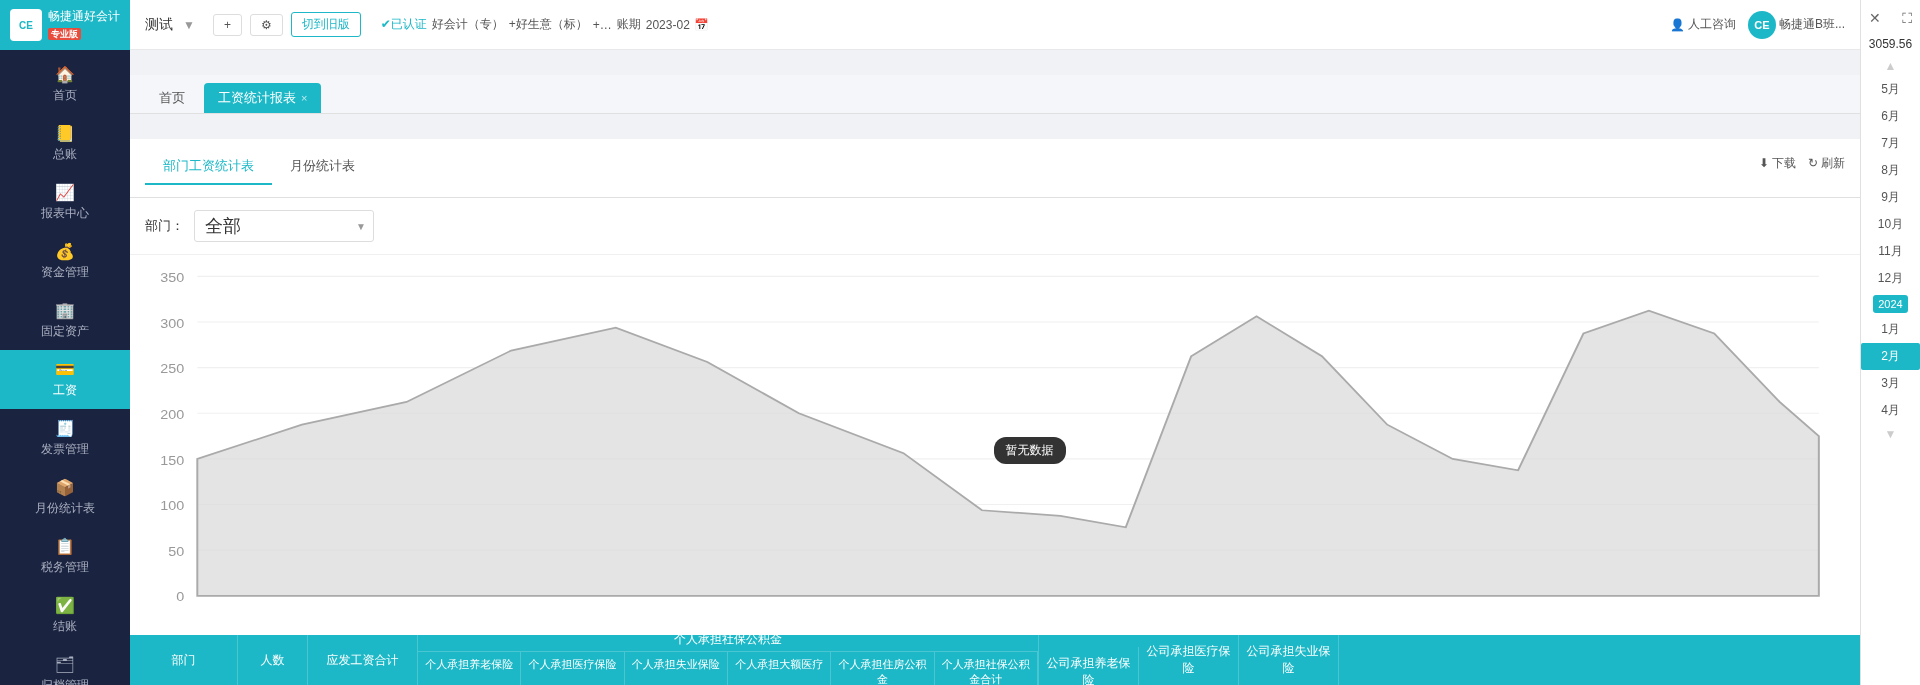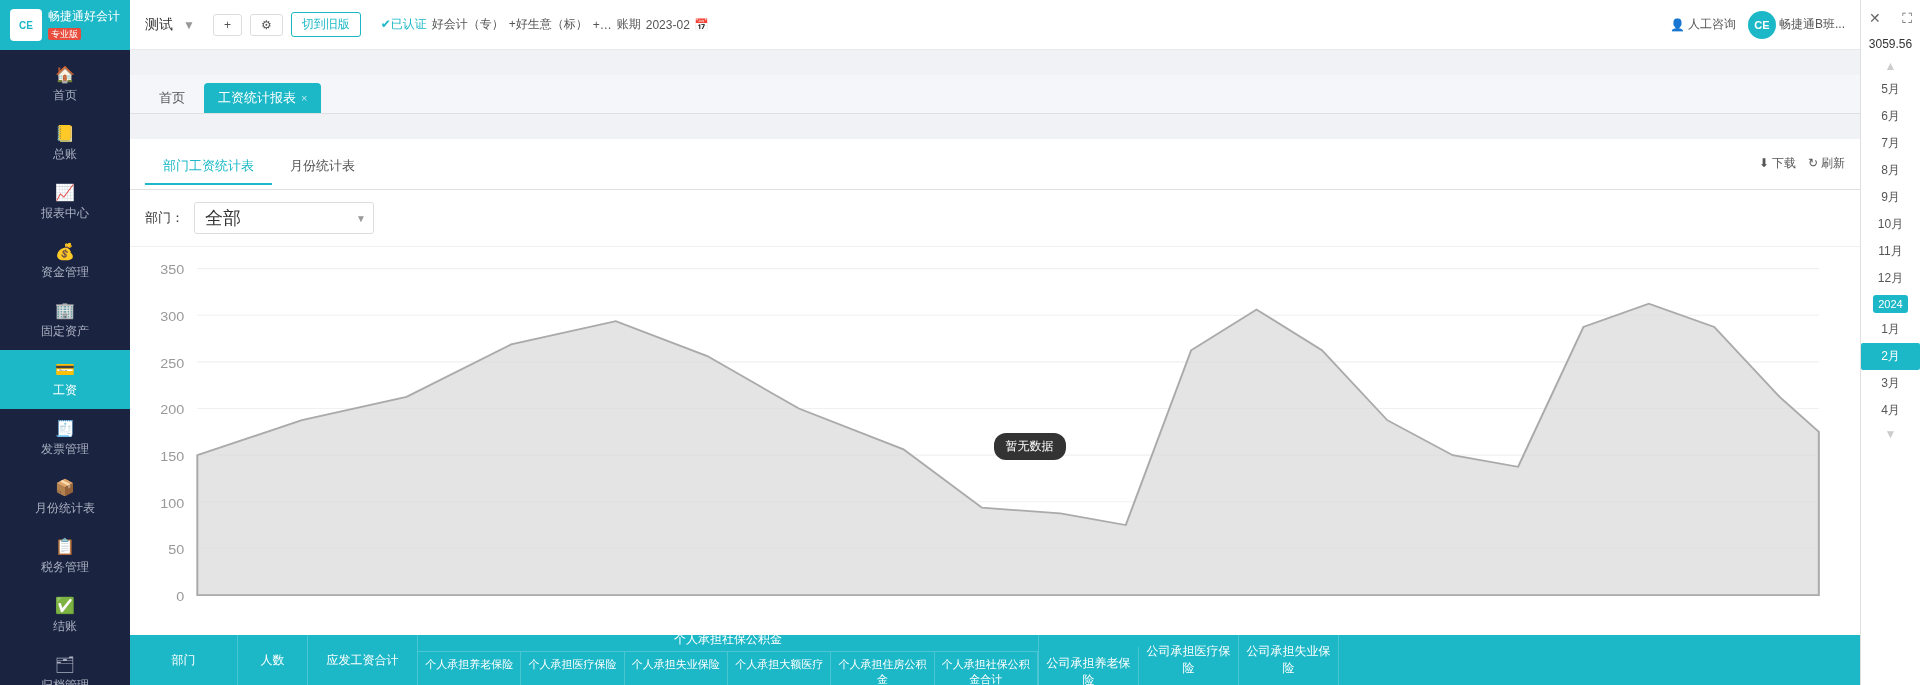--- a/index.html
+++ b/index.html
@@ -23,21 +23,21 @@
       height: 50px;
     }
     .sidebar-logo-icon {
       width: 32px; height: 32px;
       background: #fff;
       border-radius: 4px;
       display: flex; align-items: center; justify-content: center;
       font-size: 10px; color: #1cb8c7; font-weight: bold;
     }
     .sidebar-logo-text { color: #fff; font-size: 12px; line-height: 1.3; }
-    .sidebar-logo-badge { background: #e74c3c; color: #fff; font-size: 9px; padding: 1px 3px; border-radius: 2px; }
+    .sidebar-logo-badge { background: #e74c3c; color: #fff; font-size: 9px; padding: 1px 3px; border-radius: 2px; font-weight: bold; }
     .sidebar-nav { flex: 1; overflow-y: auto; padding: 5px 0; }
     .sidebar-nav::-webkit-scrollbar { width: 0; }
     .nav-item {
       display: flex; flex-direction: column; align-items: center;
       padding: 10px 5px; cursor: pointer; color: #aab0c0;
       font-size: 12px; gap: 3px; transition: all 0.2s;
     }
     .nav-item.active { color: #fff; background: #1cb8c7; }
     .nav-icon { font-size: 16px; }
 
@@ -102,21 +102,21 @@
       flex: 1;
       background: #fff;
       display: flex;
       flex-direction: column;
       overflow: hidden;
       position: relative;
     }
 
     
     .subtab-bar {
-      padding: 10px 15px 4px;
+      padding: 10px 15px 12px;
       display: flex;
       gap: 0;
       border-bottom: 1px solid #e0e0e0;
       align-items: center;
       justify-content: space-between;
     }
     .subtabs { display: flex; gap: 0; }
     .subtab {
       padding: 8px 18px;
       cursor: pointer;

